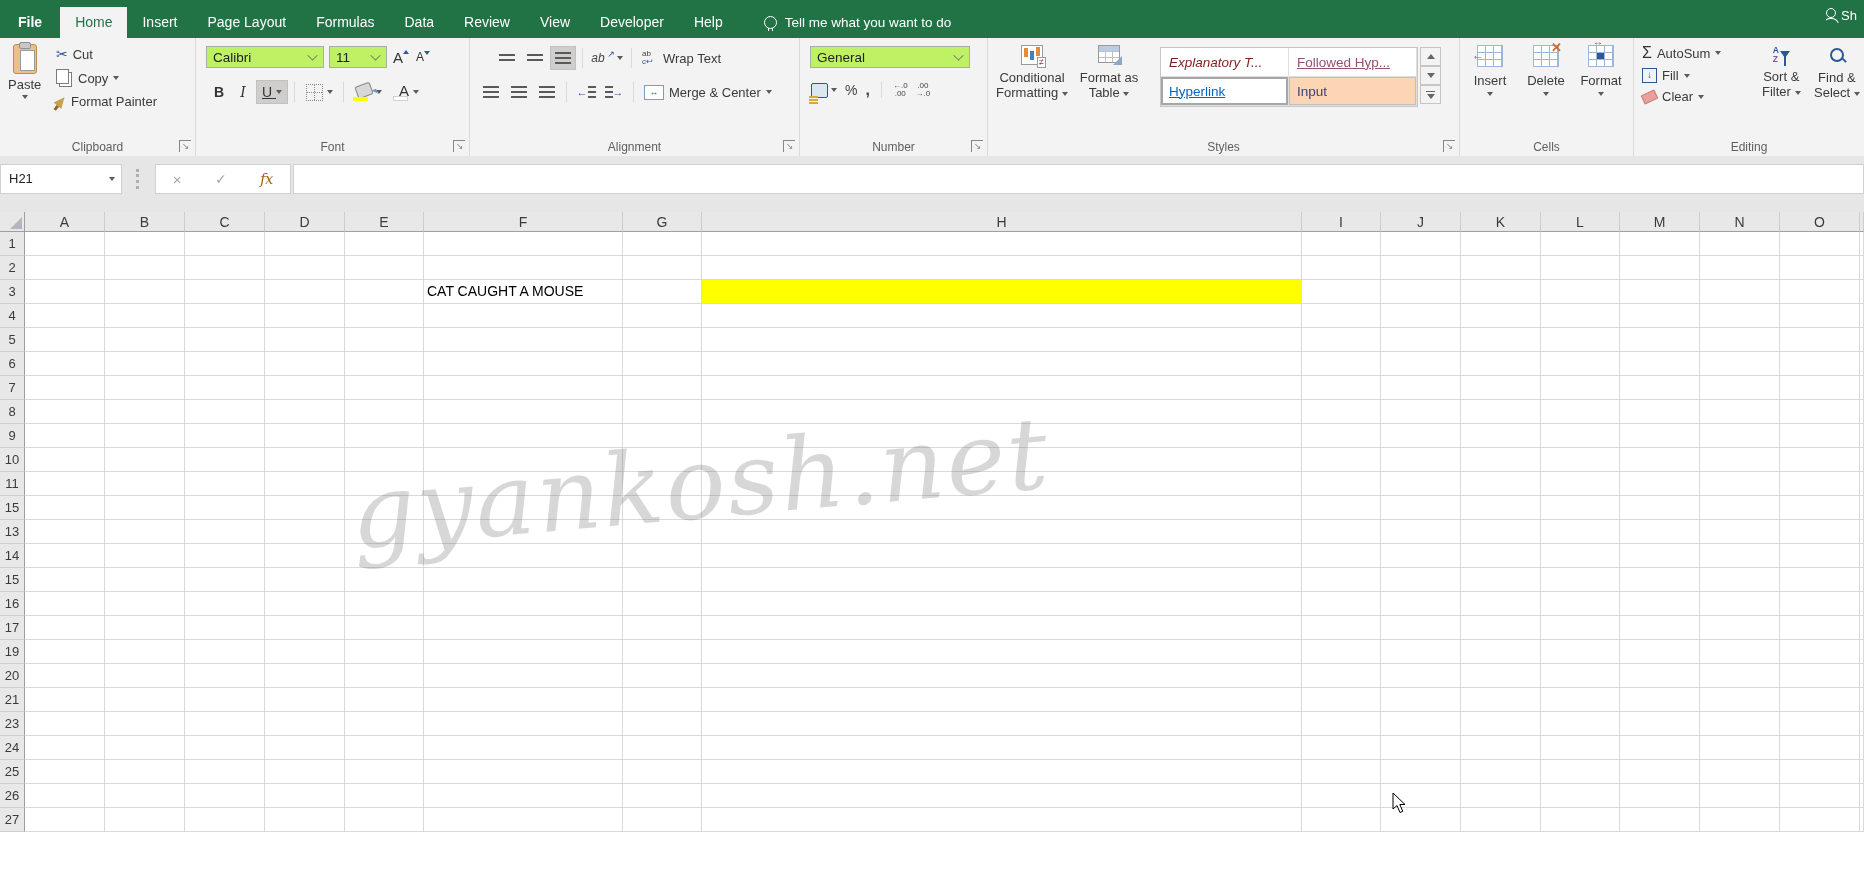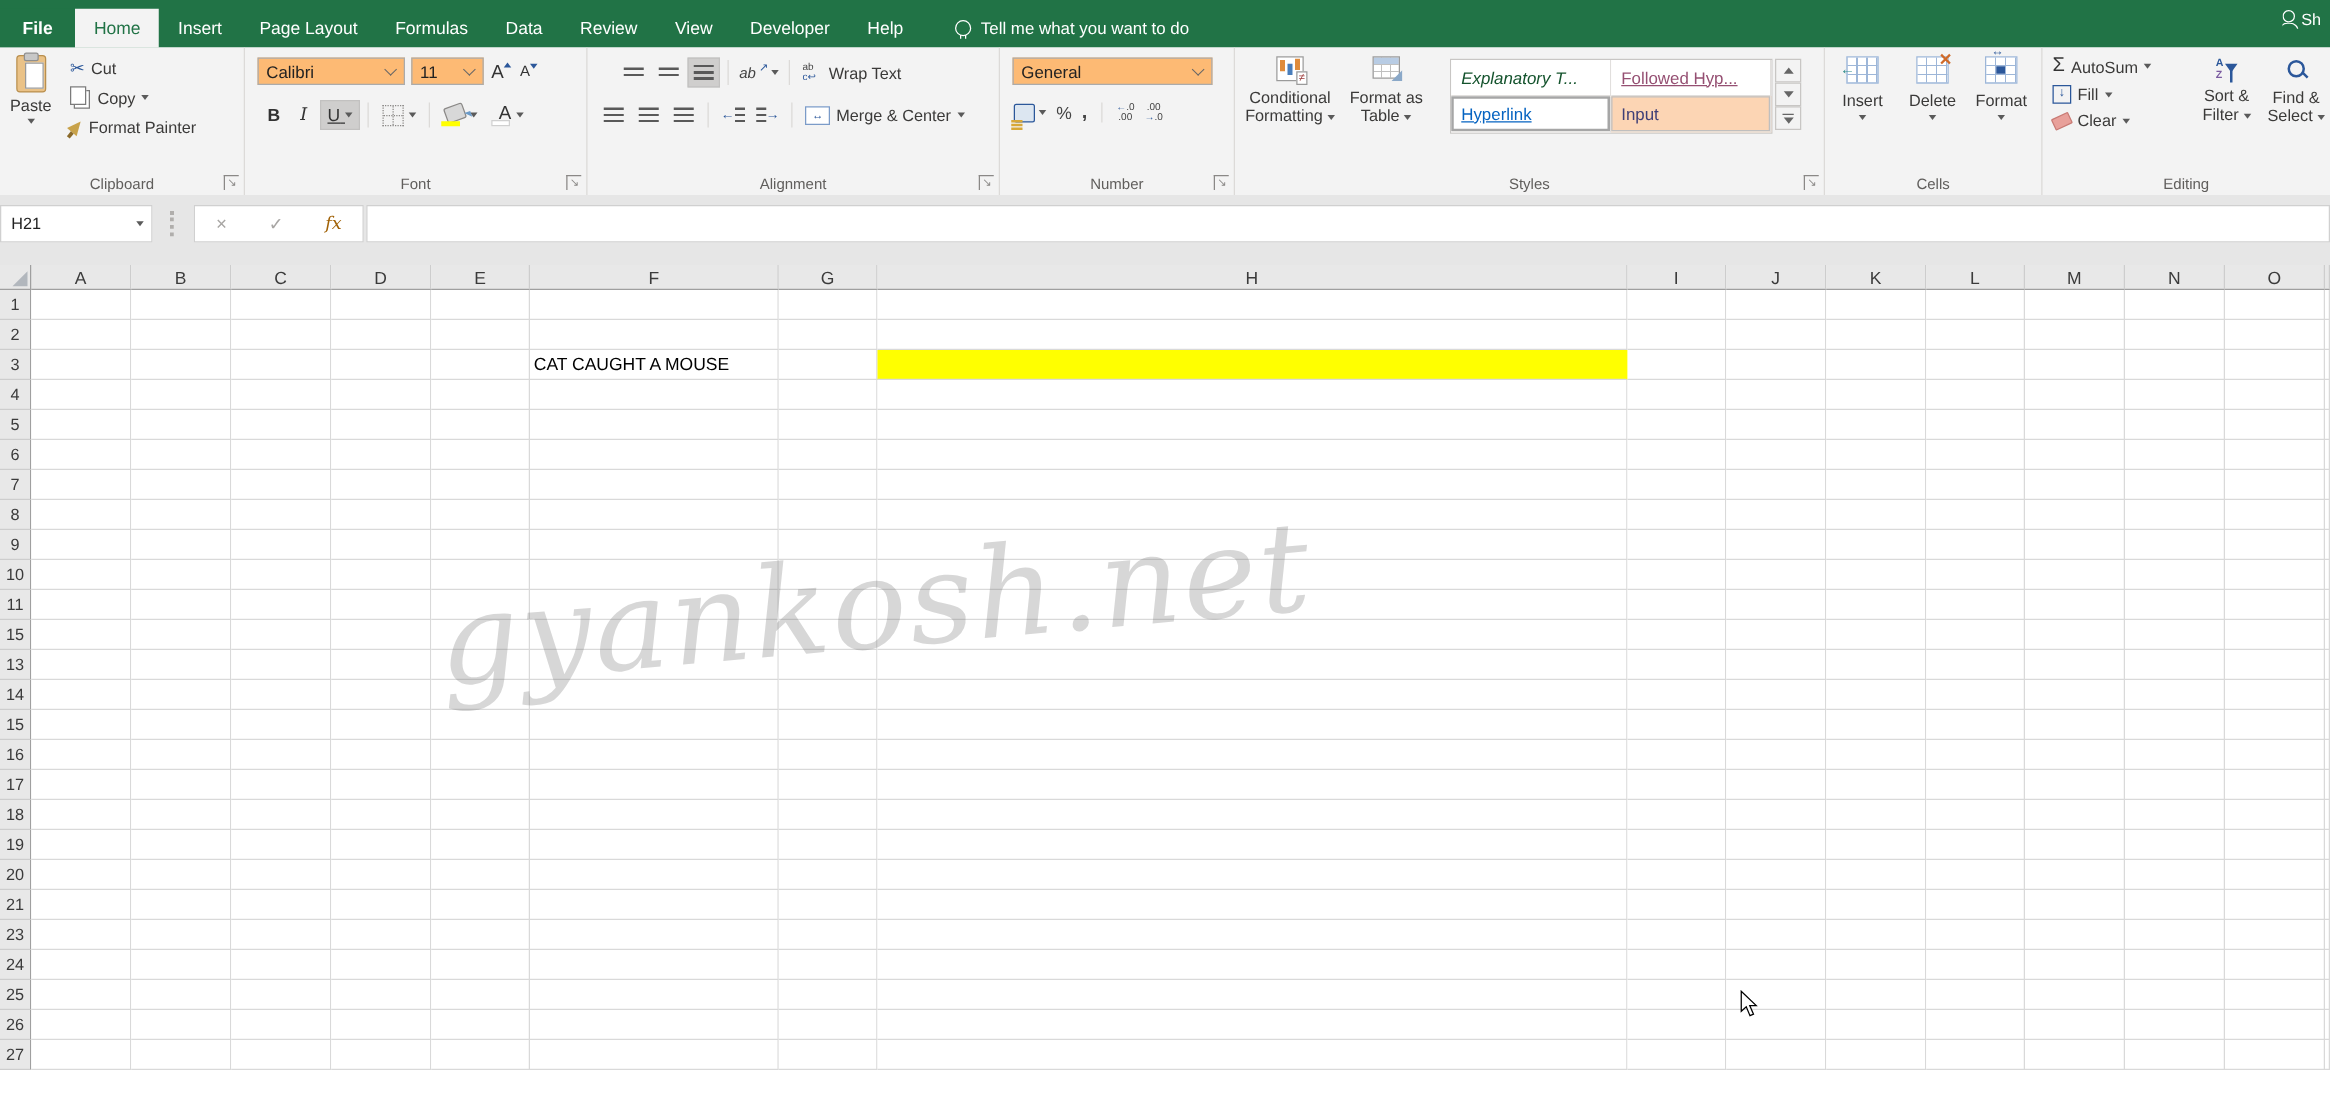--- a/index.html
+++ b/index.html
@@ -16,21 +16,21 @@
   .share{position:absolute;right:0;top:8px;display:flex;align-items:center;gap:5px;color:#fff;font-size:13px;overflow:hidden;width:38px;}
   .person{width:8px;height:8px;border:1.5px solid #fff;border-radius:50%;position:relative;display:inline-block;margin-top:-6px;}
   .person:after{content:"";position:absolute;left:-4px;top:9px;width:14px;height:7px;border:1.5px solid #fff;border-bottom:none;border-radius:7px 7px 0 0;}
   
   .ribbon{position:absolute;left:0;top:38px;width:1864px;height:118px;background:#f3f3f3;border-bottom:1px solid #d2d0ce;display:flex;}
   .rgroup{position:relative;height:100%;border-right:1px solid #dcdad8;box-sizing:border-box;}
   .glabel{position:absolute;bottom:2px;left:0;right:0;text-align:center;font-size:12px;color:#605e5c;}
   .launcher{position:absolute;bottom:4px;right:4px;width:11px;height:11px;border-top:1px solid #8a8886;border-left:1px solid #8a8886;color:#8a8886;font-size:9px;line-height:11px;text-align:center;cursor:pointer;}
   .launcher:before{content:"\2198";}
   .caret{display:inline-block;width:0;height:0;border-left:3.5px solid transparent;border-right:3.5px solid transparent;border-top:4px solid #5a5a5a;vertical-align:middle;}
-  .combo{background:#fdba74;border:1px solid #ababab;height:22px;display:flex;align-items:center;font-size:13.5px;color:#222;padding:0 6px;box-sizing:border-box;justify-content:space-between;cursor:pointer;}
+  .combo{background:#bef264;border:1px solid #ababab;height:22px;display:flex;align-items:center;font-size:13.5px;color:#222;padding:0 6px;box-sizing:border-box;justify-content:space-between;cursor:pointer;}
   .vdown{display:inline-block;width:8px;height:8px;border-right:1.5px solid #666;border-bottom:1.5px solid #666;transform:rotate(45deg) scale(.8);margin-top:-4px;}
   .rrow{display:flex;align-items:center;}
   .btn{display:inline-flex;align-items:center;justify-content:center;cursor:pointer;border:1px solid transparent;}
   .btn.sel{background:#cfcecd;border-color:#c2c1c0;}
   .lblbtn{font-size:13px;color:#3b3a39;display:flex;align-items:center;gap:5px;cursor:pointer;}
   .sep{width:1px;background:#dcdad8;align-self:stretch;margin:2px 4px;}
   
   .i-clip{width:22px;height:28px;background:#eac287;border:1px solid #b98f4e;border-radius:3px;position:relative;}
   .i-clip:before{content:"";position:absolute;left:5px;top:-3px;width:10px;height:5px;background:#c7c7c7;border:1px solid #8f8f8f;border-radius:2px;}
   .i-clip:after{content:"";position:absolute;left:6px;top:5px;width:13px;height:19px;background:#fff;border:1px solid #9a9a9a;}
@@ -72,21 +72,21 @@
   .i-cf:before{content:"";position:absolute;left:2px;top:2px;width:4px;height:9px;background:#e08c3c;box-shadow:6px 3px 0 0 #4a7ebb,12px -1px 0 0 #e08c3c;}
   .badge-ne{position:absolute;right:-4px;bottom:-4px;background:#fff;border:1px solid #9a9a9a;font-size:9px;line-height:9px;color:#9c3a3a;padding:0 1px;}
   .i-fat{width:20px;height:16px;border:1px solid #9a9a9a;background:
      linear-gradient(#b8cce4 0 5px,transparent 5px),
      repeating-linear-gradient(to right,transparent 0 6px,#c0c0c0 6px 7px),
      repeating-linear-gradient(to bottom,transparent 0 5px,#c0c0c0 5px 6px),#fff;position:relative;}
   .i-fat:after{content:"";position:absolute;right:-3px;bottom:-3px;width:9px;height:9px;background:#8aa8c8;clip-path:polygon(100% 0,0 100%,100% 100%);}
   .bigbtn{display:flex;flex-direction:column;align-items:center;font-size:13px;color:#3b3a39;line-height:15px;cursor:pointer;padding-top:7px;}
   .gal{background:#fff;border:1px solid #c8c6c4;display:grid;grid-template-columns:128px 128px;grid-template-rows:29px 29px;}
   .g-item{border-right:1px solid #e1dfdd;border-bottom:1px solid #e1dfdd;display:flex;align-items:center;padding:0 8px;font-size:13.5px;box-sizing:border-box;cursor:pointer;background:#fff;position:relative;}
-  .g-exp{font-style:italic;color:#14532d;}
+  .g-exp{font-style:italic;color:#7f1d1d;}
   .g-fol{color:#954F72;text-decoration:underline;}
   .g-hyp{color:#0563C1;text-decoration:underline;}
   .g-item.hyp{box-shadow:inset 0 0 0 2px #a6a6a6;}
   .g-item.inp{background:#FCD5B4;box-shadow:inset 0 0 0 1px #bfbfbf;}
   .g-inp{color:#3f3f76;}
   .galarrows{display:flex;flex-direction:column;margin-left:2px;}
   .ga{width:21px;height:19px;border:1px solid #c8c6c4;background:#f3f3f3;display:flex;align-items:center;justify-content:center;cursor:pointer;box-sizing:border-box;}
   .tri-u{width:0;height:0;border-left:4px solid transparent;border-right:4px solid transparent;border-bottom:5px solid #666;}
   .tri-d{width:0;height:0;border-left:4px solid transparent;border-right:4px solid transparent;border-top:5px solid #666;}
   .tri-m{display:flex;flex-direction:column;align-items:center;}
@@ -782,39 +782,20 @@
       <div class="cell" style="width: 79px;"></div>
       <div class="cell" style="width: 80px;"></div>
       <div class="cell" style="width: 80px;"></div>
       <div class="cell" style="width: 79px;"></div>
       <div class="cell" style="width: 80px;"></div>
       <div class="cell" style="width: 80px;"></div>
       <div class="cell" style="width: 80px;"></div>
       <div class="cell" style="width: 4px;"></div>
     </div>
     <div class="grow">
-      <div class="rhead" style="width: 25px;">18</div>
-      <div class="cell" style="width: 80px;"></div>
-      <div class="cell" style="width: 80px;"></div>
-      <div class="cell" style="width: 80px;"></div>
-      <div class="cell" style="width: 80px;"></div>
-      <div class="cell" style="width: 79px;"></div>
-      <div class="cell" style="width: 199px;"></div>
-      <div class="cell" style="width: 79px;"></div>
-      <div class="cell" style="width: 600px;"></div>
-      <div class="cell" style="width: 79px;"></div>
-      <div class="cell" style="width: 80px;"></div>
-      <div class="cell" style="width: 80px;"></div>
-      <div class="cell" style="width: 79px;"></div>
-      <div class="cell" style="width: 80px;"></div>
-      <div class="cell" style="width: 80px;"></div>
-      <div class="cell" style="width: 80px;"></div>
-      <div class="cell" style="width: 4px;"></div>
-    </div>
-    <div class="grow">
       <div class="rhead" style="width: 25px;">19</div>
       <div class="cell" style="width: 80px;"></div>
       <div class="cell" style="width: 80px;"></div>
       <div class="cell" style="width: 80px;"></div>
       <div class="cell" style="width: 80px;"></div>
       <div class="cell" style="width: 79px;"></div>
       <div class="cell" style="width: 199px;"></div>
       <div class="cell" style="width: 79px;"></div>
       <div class="cell" style="width: 600px;"></div>
       <div class="cell" style="width: 79px;"></div>

